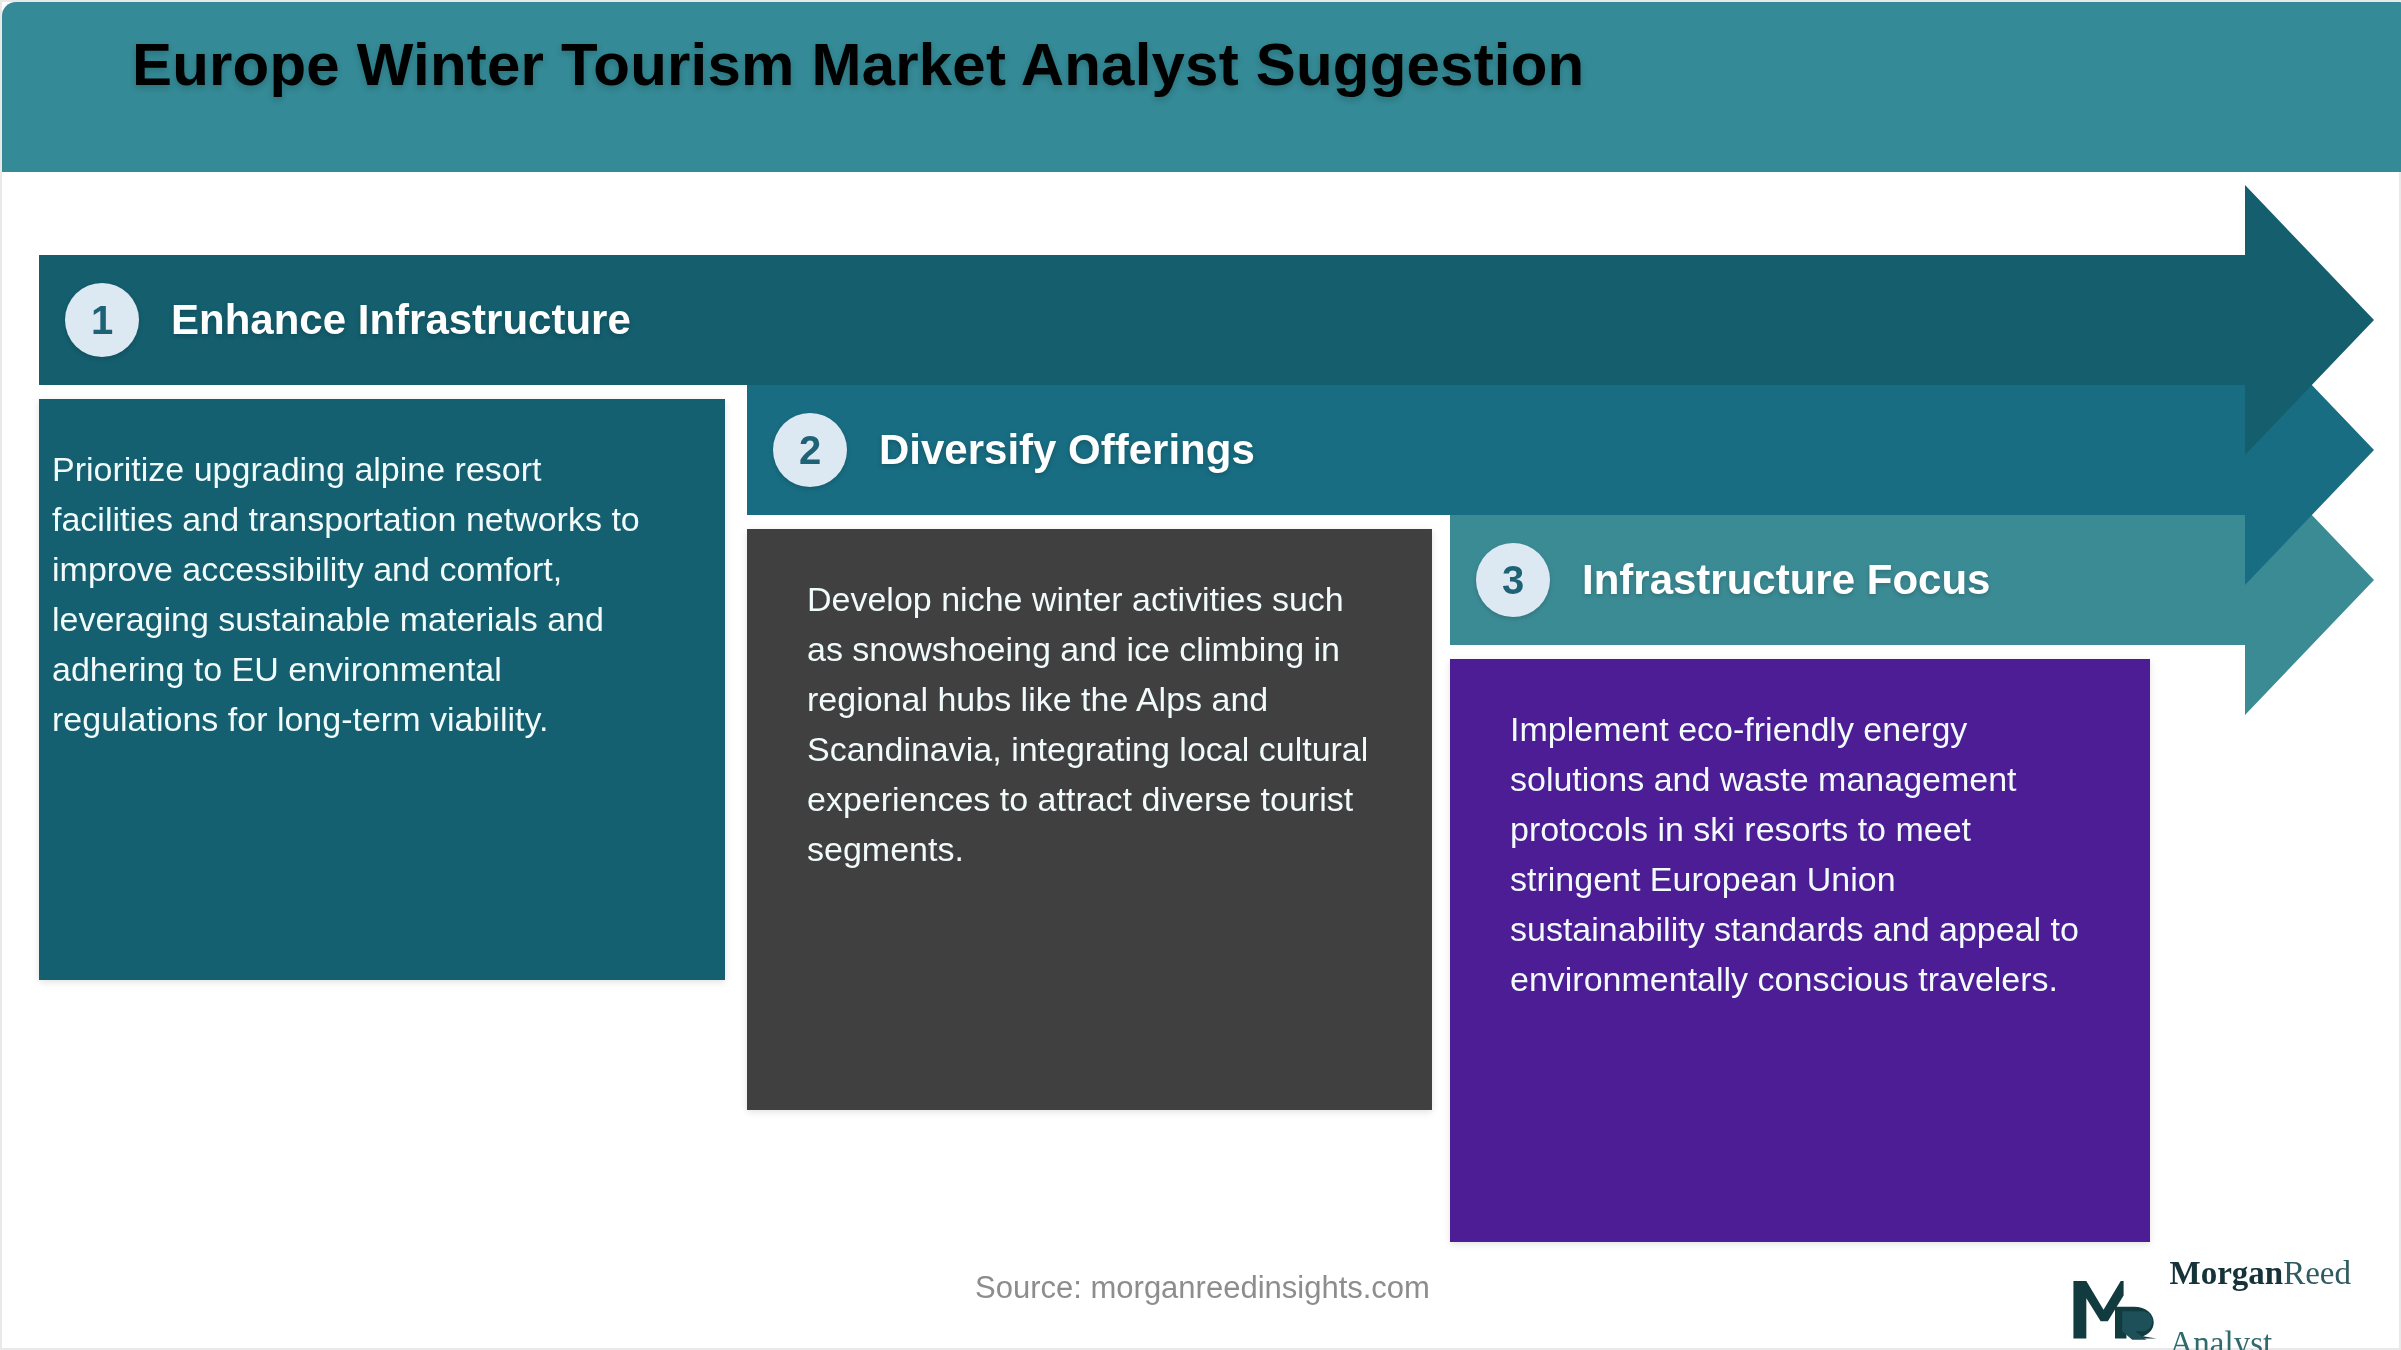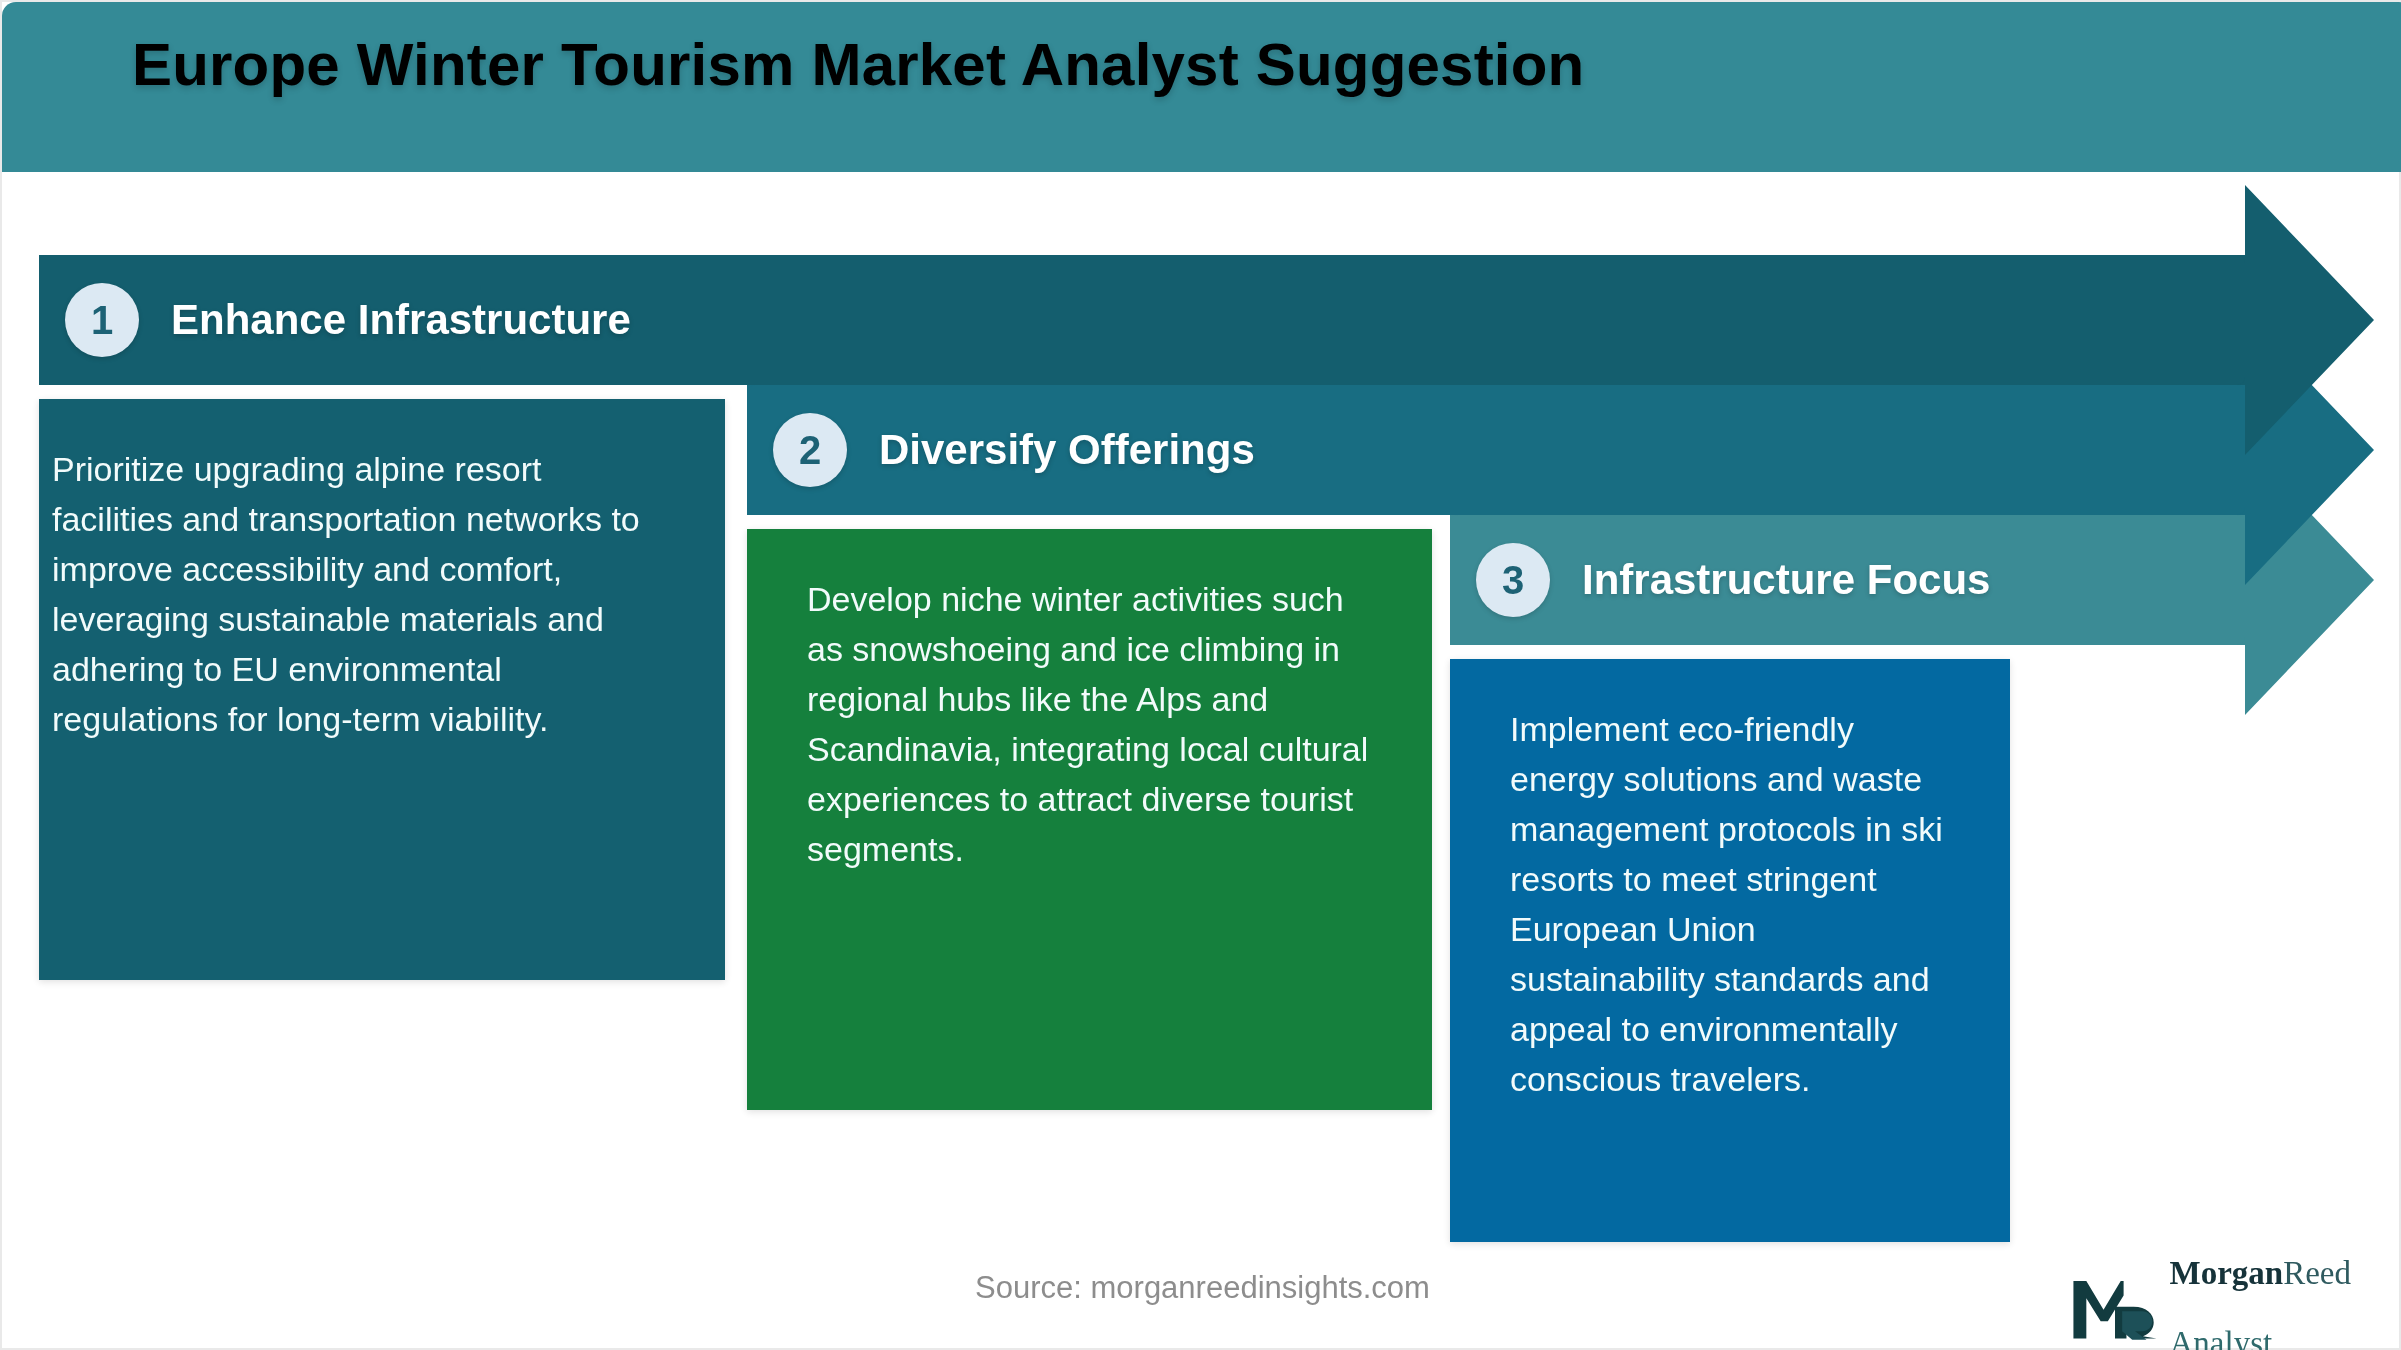--- a/index.html
+++ b/index.html
@@ -156,29 +156,29 @@
     <div class="step-title">Enhance Infrastructure</div>
   </div>
   <div class="panel" style="left:37px; top:397px; width:686px; height:581px; background:#146070;padding-left:13px;">
     <span>Prioritize upgrading alpine resort facilities and transportation networks to improve accessibility and comfort, leveraging sustainable materials and adhering to EU environmental regulations for long-term viability.</span>
   </div>
 
   <div class="step-head" style="left:745px; top:383px; width:1498px; height:130px; background:#186d82;">
     <div class="step-num">2</div>
     <div class="step-title">Diversify Offerings</div>
   </div>
-  <div class="panel" style="left:745px; top:527px; width:685px; height:581px; background:#15803d;">
+  <div class="panel" style="left:745px; top:527px; width:685px; height:581px; background:#404040;">
     <span>Develop niche winter activities such as snowshoeing and ice climbing in regional hubs like the Alps and Scandinavia, integrating local cultural experiences to attract diverse tourist segments.</span>
   </div>
 
   <div class="step-head" style="left:1448px; top:513px; width:795px; height:130px; background:#3b8b95;">
     <div class="step-num">3</div>
     <div class="step-title">Infrastructure Focus</div>
   </div>
-  <div class="panel" style="left:1448px; top:657px; width:560px; height:583px; background:#0369a1;">
+  <div class="panel" style="left:1448px; top:657px; width:700px; height:583px; background:#4c1d95;">
     <span>Implement eco-friendly energy solutions and waste management protocols in ski resorts to meet stringent European Union sustainability standards and appeal to environmentally conscious travelers.</span>
   </div>
 
   <div class="source">Source: morganreedinsights.com</div>
 
   <div class="logo">
     <svg class="logo-mark" viewBox="0 0 120 86" xmlns="http://www.w3.org/2000/svg">
       <path d="M2 84 L2 4 L20 4 L44 44 L68 4 L72 4 L72 24 L50 60 L40 60 L20 28 L20 84 Z" fill="#123b3f"></path>
       <path d="M60 84 L60 40 L86 40 C104 40 114 50 114 62 C114 71 108 78 99 81 L118 84 L96 84 L80 66 L76 66 L76 84 Z
                M76 52 L76 58 L92 58 C96 58 98 56 98 55 C98 53 96 52 92 52 Z" fill="#123b3f"></path>

